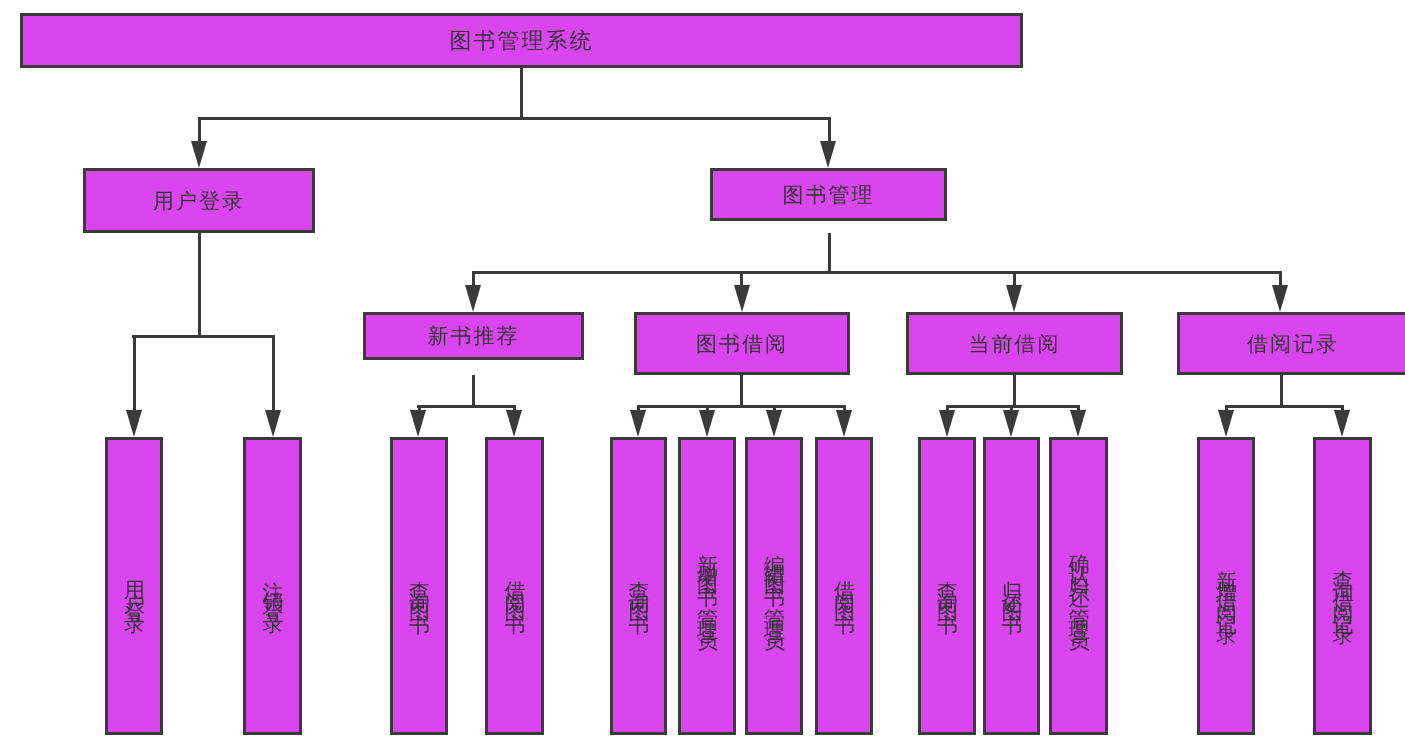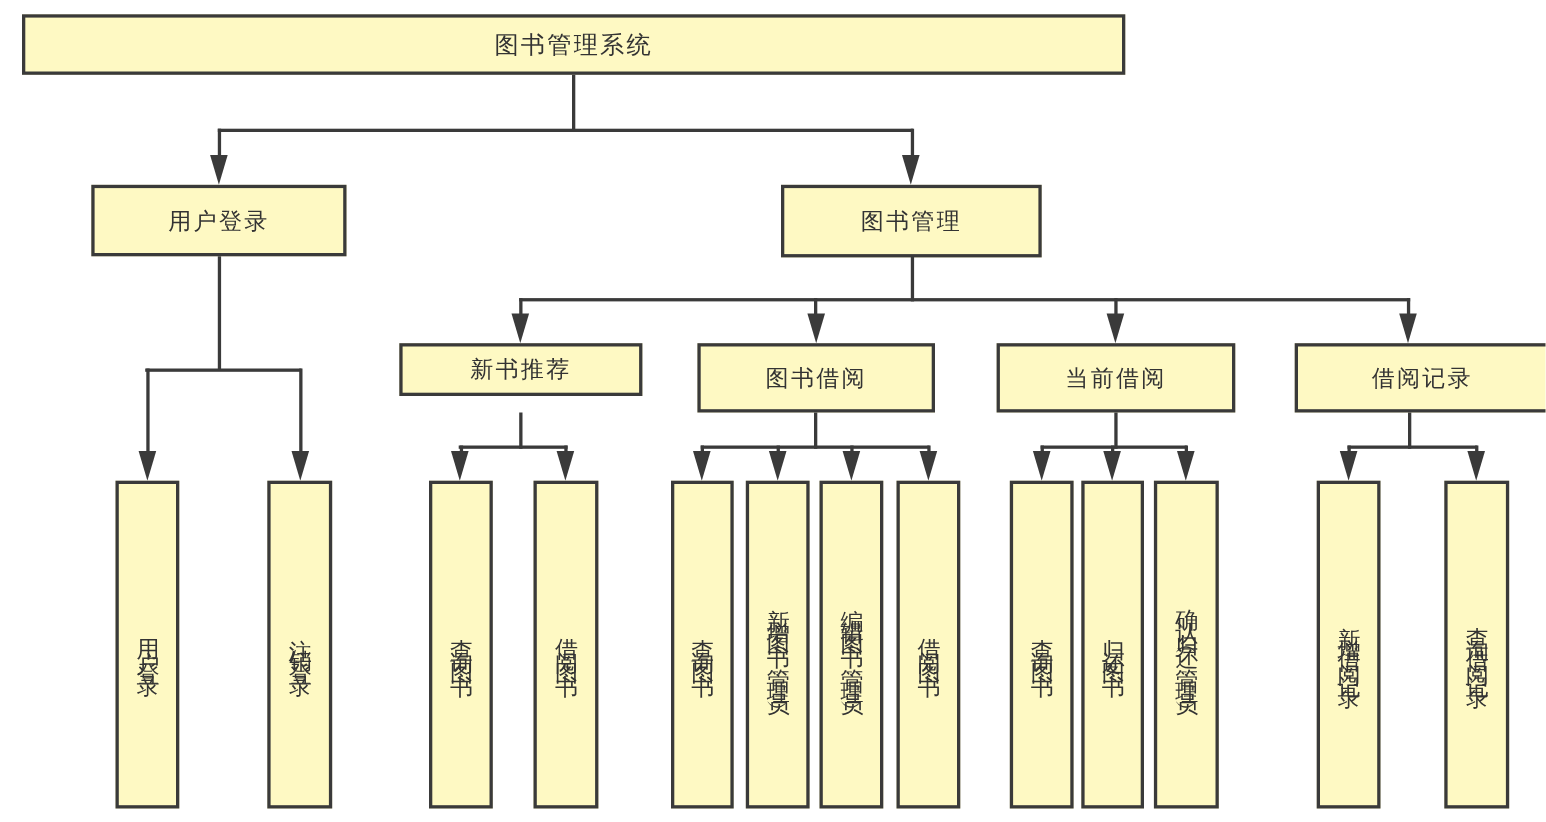--- a/index.html
+++ b/index.html
@@ -1,19 +1,19 @@
 <!DOCTYPE html>
 <html style="--line: #3a3a3a; --text: #333333; --wm: #9c9c9c; --bg: #ffffff;"><head>
 <meta charset="utf-8">
 <style>
   html,body{margin:0;padding:0;}
   body{background:var(--bg,#ffffff);font-family:"DejaVu Sans",sans-serif;}
   .canvas{position:relative;width:1405px;height:747px;background:var(--bg,#ffffff);overflow:hidden;}
   .node{
-    position:absolute;box-sizing:border-box;background:#fef9c3;
+    position:absolute;box-sizing:border-box;background:#d946ef;
     border:3px solid var(--line,#3a3a3a);
     display:flex;align-items:center;justify-content:center;
     color:var(--text,#333333);
   }
   .node.h{font-size:21px;letter-spacing:2px;white-space:nowrap;}
   .node.title{font-size:22px;}
   .vtext{
     writing-mode:vertical-rl;text-orientation:mixed;
     font-size:21px;line-height:1;letter-spacing:11px;
     color:var(--text,#333333);
@@ -43,21 +43,21 @@
   <div class="line" style="left:520px;top:68px;width:3px;height:51px"></div>
   <div class="line" style="left:198px;top:117px;width:632px;height:3px"></div>
   <div class="line" style="left:198px;top:117px;width:3px;height:30px"></div>
   <div class="arrow" style="left:191px;top:141px"></div>
   <div class="line" style="left:828px;top:117px;width:3px;height:30px"></div>
   <div class="arrow" style="left:820px;top:141px"></div>
 
   <div class="node h" style="left:83px;top:168px;width:232px;height:65px">
     <span>用户登录</span>
   </div>
-  <div class="node h" style="left:710px;top:168px;width:237px;height:66px">
+  <div class="node h" style="left:710px;top:168px;width:237px;height:53px">
     <span>图书管理</span>
   </div>
 
   <div class="line" style="left:198px;top:233px;width:3px;height:104px"></div>
   <div class="line" style="left:132px;top:335px;width:142px;height:3px"></div>
   <div class="line" style="left:133px;top:335px;width:3px;height:78px"></div>
   <div class="arrow" style="left:126px;top:410px"></div>
   <div class="line" style="left:272px;top:335px;width:3px;height:78px"></div>
   <div class="arrow" style="left:265px;top:410px"></div>
 

